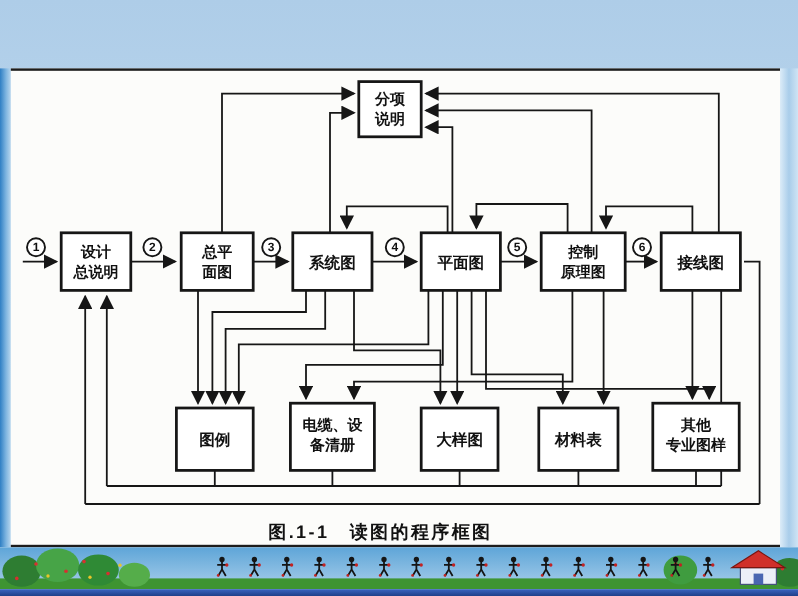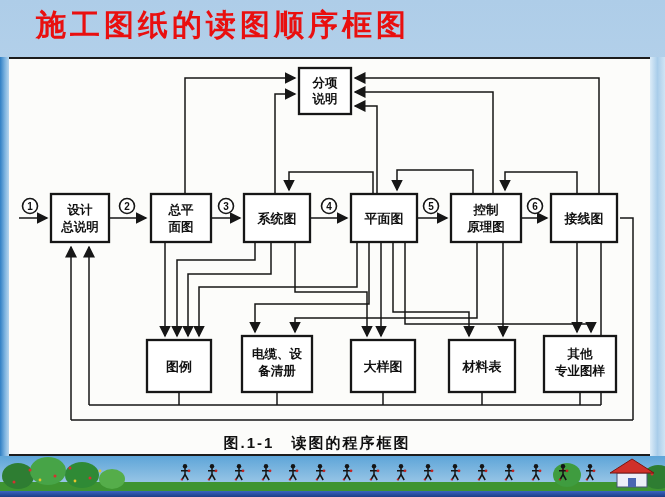--- a/index.html
+++ b/index.html
@@ -24,21 +24,20 @@
   .bt{font-size:13px;font-weight:bold;fill:#111;text-anchor:middle;}
   .bt2{font-size:12.5px;font-weight:bold;fill:#111;text-anchor:middle;}
   .num{font-size:10px;font-weight:bold;fill:#111;text-anchor:middle;}
   .cap{font-size:15px;font-weight:bold;fill:#111;text-anchor:middle;letter-spacing:2px;}
 </style>
 </head>
 <body>
 
 <div class="slide">
 
-  <div class="title">施工图纸的读图顺序框图</div>
 
   <div class="left-strip"></div>
   <div class="right-strip"></div>
 
   <div class="panel">
     <svg width="641" height="395" viewBox="0 0 641 395">
       <defs>
         <marker id="ah" markerWidth="8" markerHeight="8" refX="7" refY="4" orient="auto">
           <path d="M0,0 L8,4 L0,8 Z" fill="#161616"></path>
         </marker>

